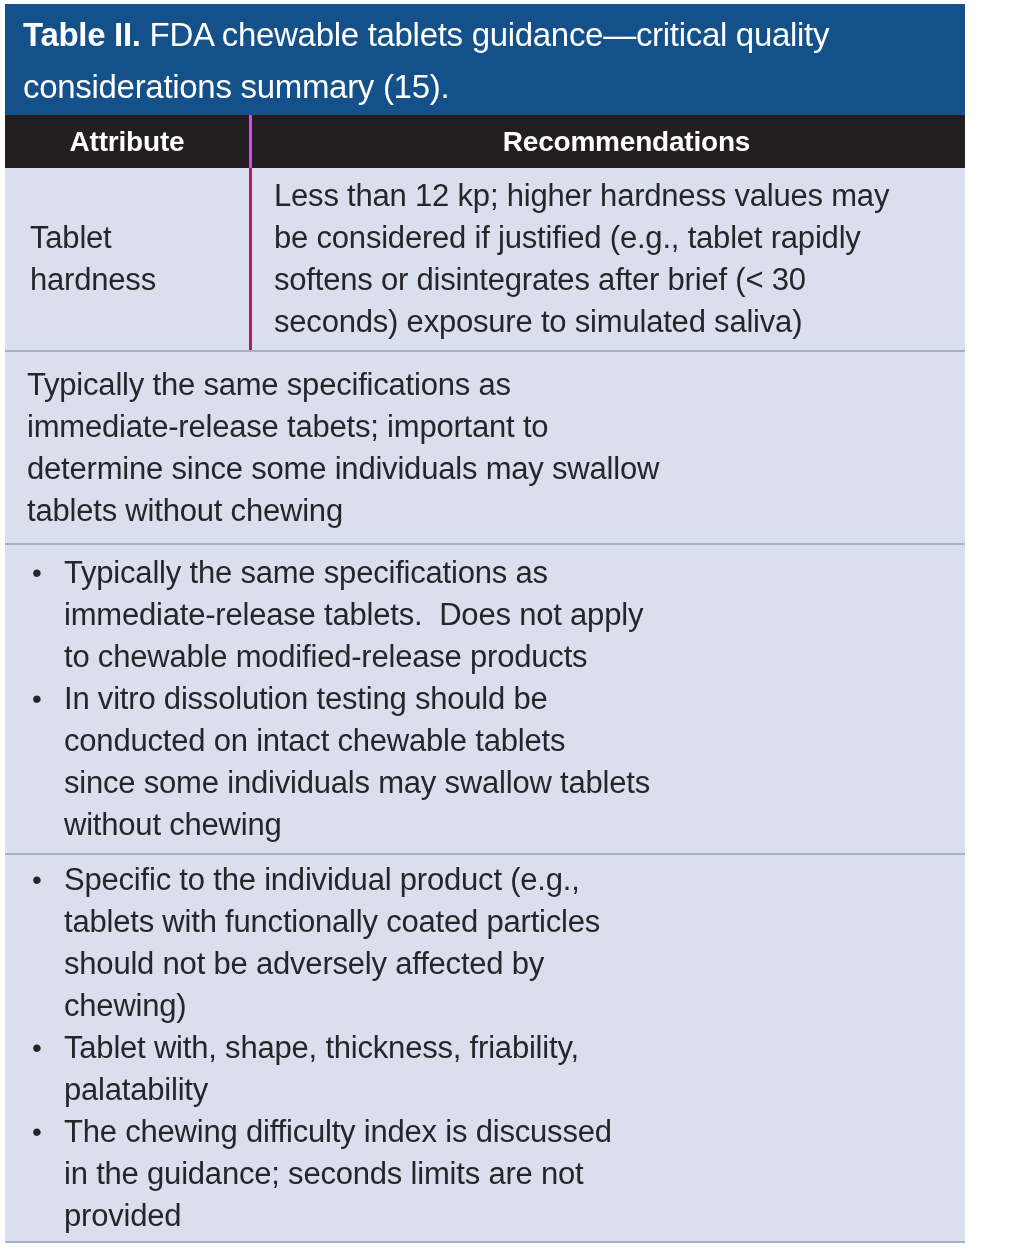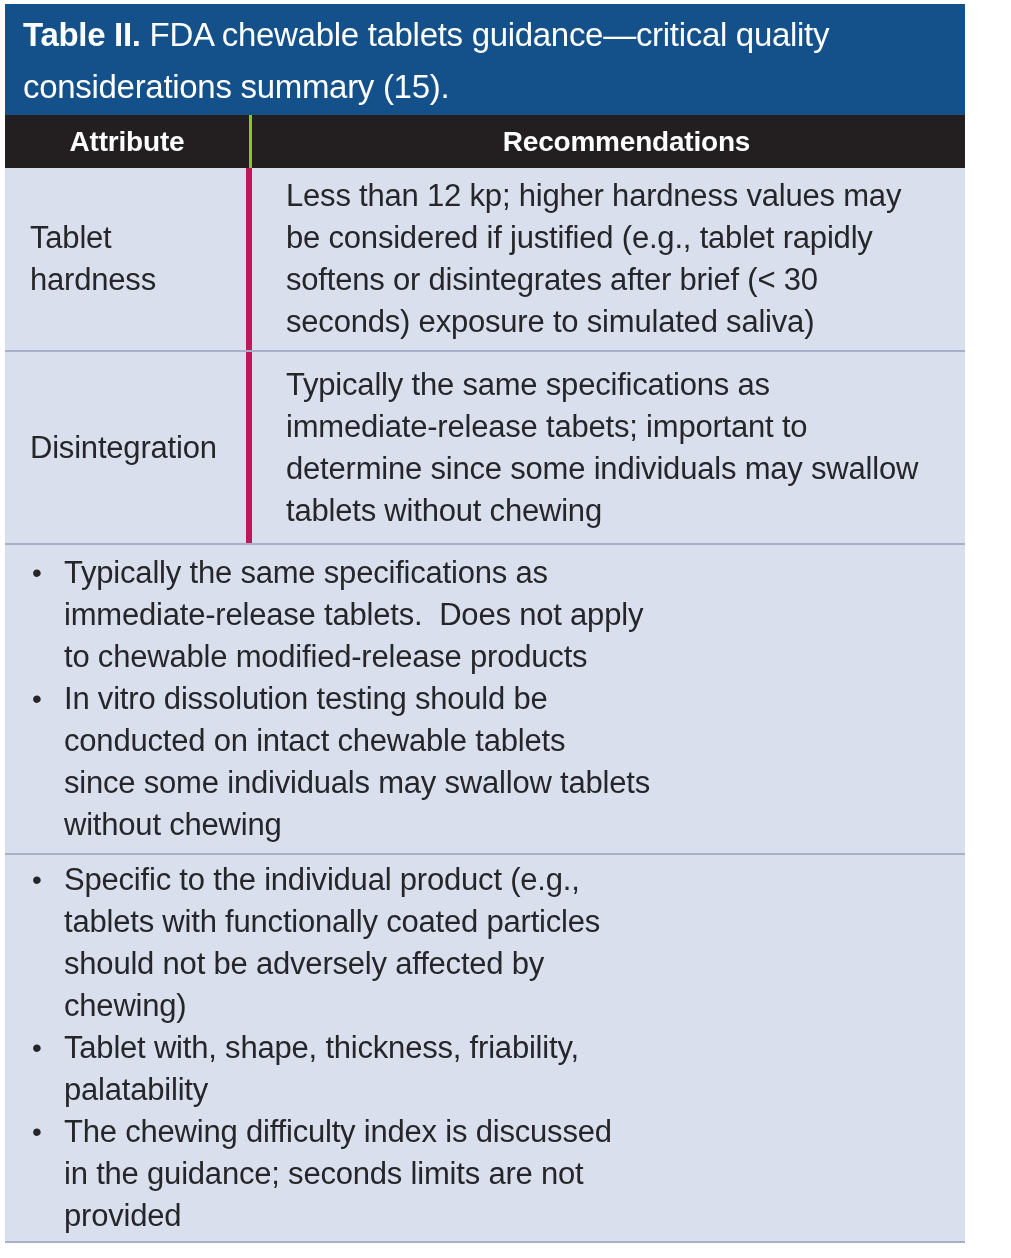--- a/index.html
+++ b/index.html
@@ -35,21 +35,21 @@
     height: 53px;
     background: #231f20;
     color: #ffffff;
     font-weight: bold;
     font-size: 28px;
     letter-spacing: -0.2px;
   }
   .thead .th1 {
     box-sizing: border-box;
     width: 247px;
-    border-right: 3px solid #84cc16;
+    border-right: 3px solid #d946ef;
     display: flex;
     align-items: center;
     justify-content: center;
   }
   .thead .th2 {
     flex: 1;
     display: flex;
     align-items: center;
     justify-content: center;
     padding-left: 36px;
@@ -64,36 +64,36 @@
     line-height: 42px;
     letter-spacing: -0.2px;
   }
   .row-1 { height: 184px; }
   .row-2 { height: 193px; }
   .row-3 { height: 310px; }
   .row-4 { height: 388px; }
   .attr {
     box-sizing: border-box;
     width: 247px;
-    border-right: 6px solid #be185d;
+    border-right: 3px solid #be185d;
     display: flex;
     align-items: center;
     padding-left: 25px;
     white-space: pre-line;
   }
   .rec {
     flex: 1;
     box-sizing: border-box;
     display: flex;
     flex-direction: column;
     justify-content: center;
     padding-left: 18px;
     padding-right: 6px;
   }
-  .ptext { margin: 16px; white-space: pre-line; }
+  .ptext { margin: 4px; white-space: pre-line; }
   .bullet { display: flex; }
   .dot {
     flex: none;
     width: 32px;
     margin-left: 9px;
     font-size: 28px;
   }
   .btext { flex: 1; white-space: pre-line; }
 </style>
 </head>
@@ -115,21 +115,20 @@
 hardness</div>
       <div class="rec">
         <p class="ptext">Less than 12 kp; higher hardness values may
 be considered if justified (e.g., tablet rapidly
 softens or disintegrates after brief (&lt; 30
 seconds) exposure to simulated saliva)</p>
       </div>
     </div>
 
     <div class="row row-2">
-      <div class="attr">Disintegration</div>
       <div class="rec">
         <p class="ptext">Typically the same specifications as
 immediate-release tabets; important to
 determine since some individuals may swallow
 tablets without chewing</p>
       </div>
     </div>
 
     <div class="row row-3">
       <div class="rec">

